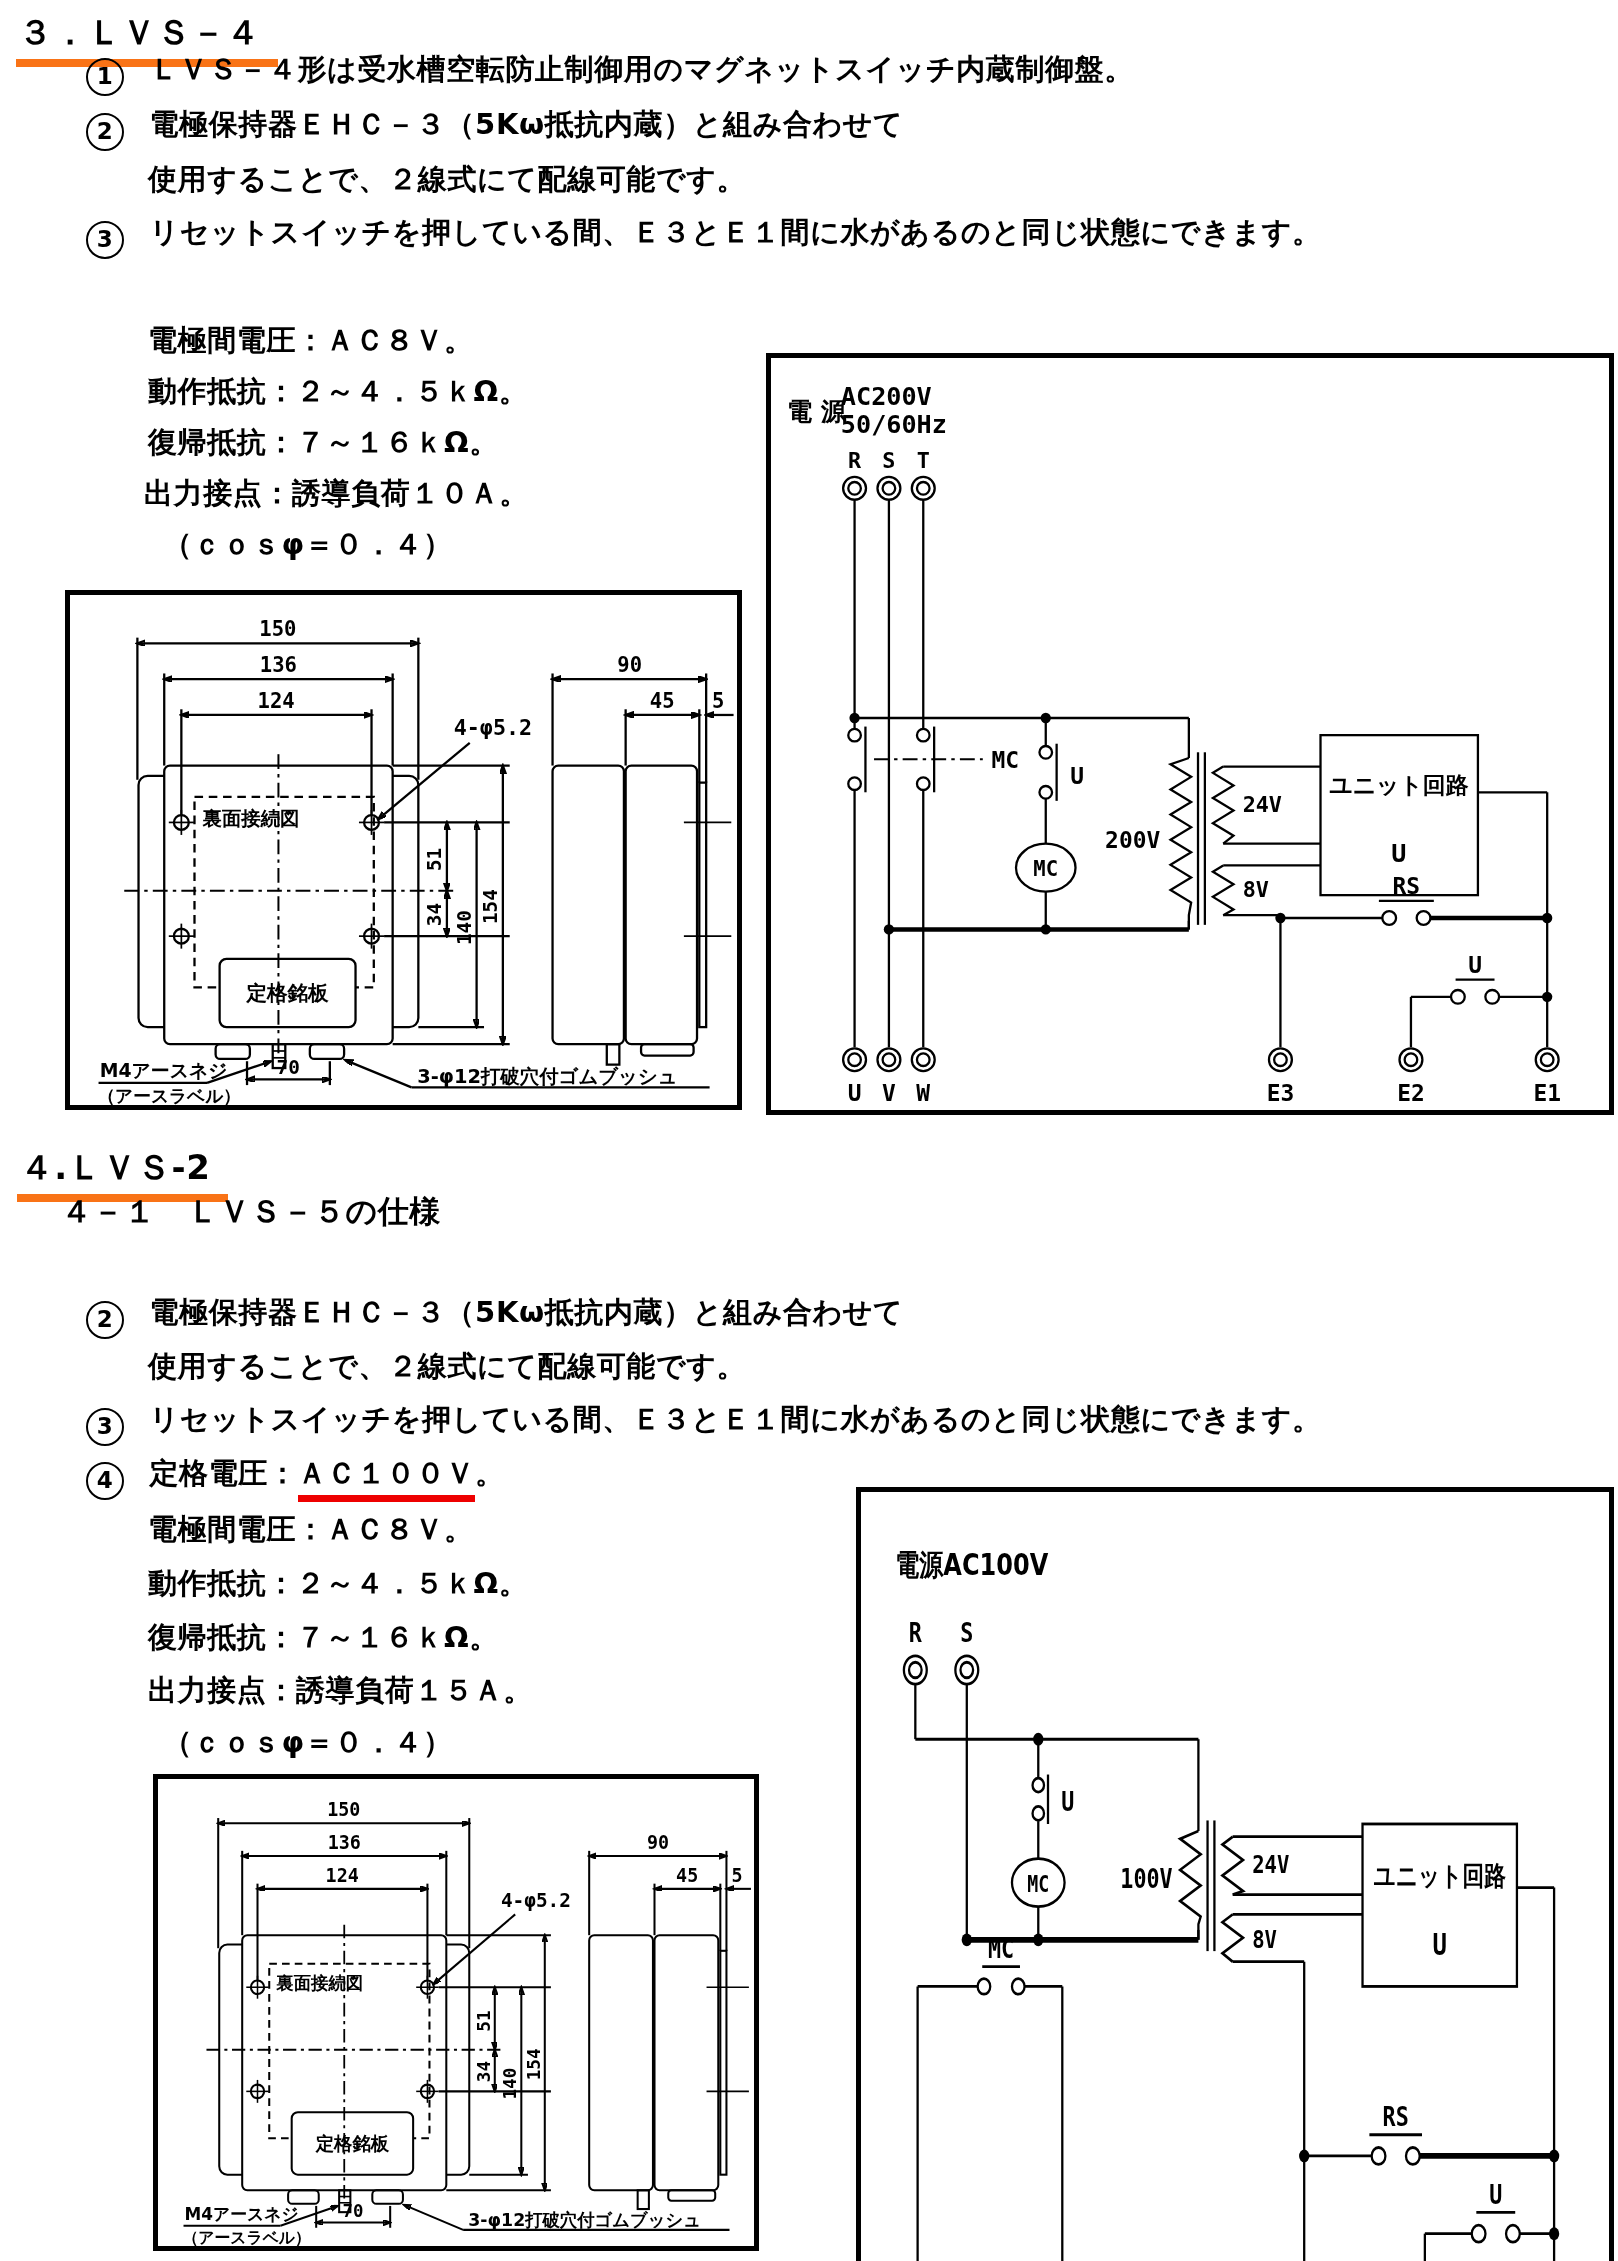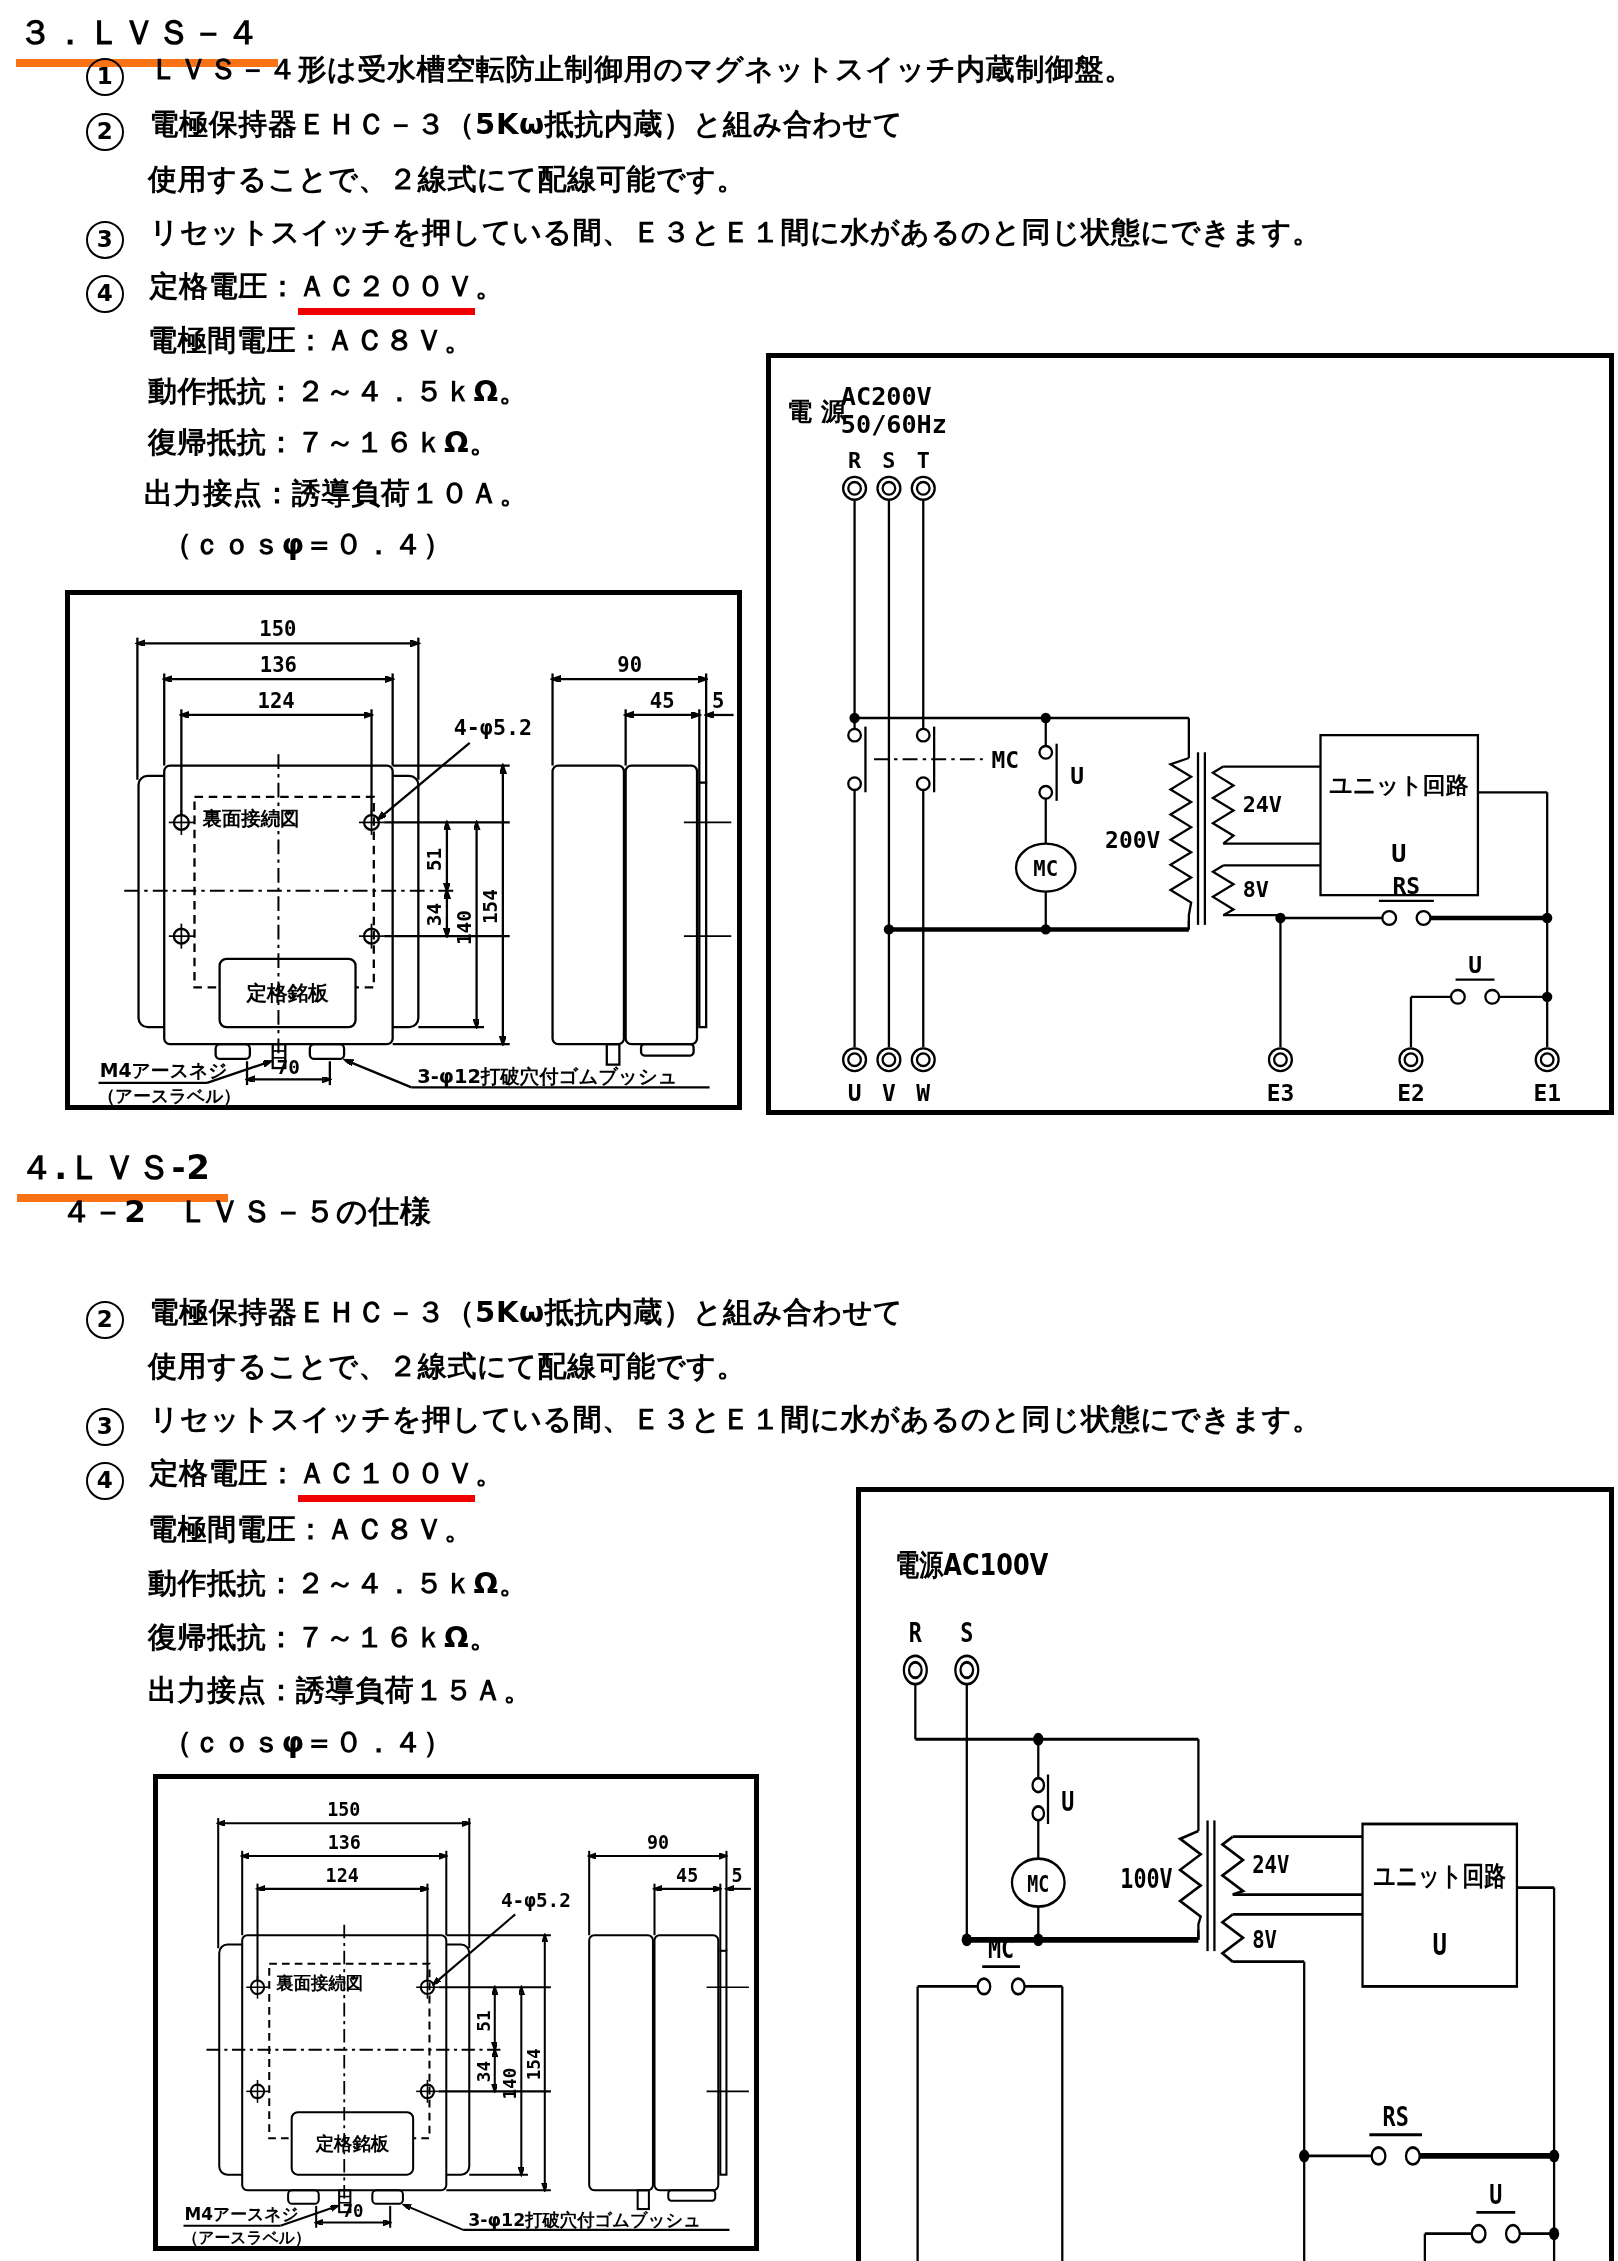--- a/index.html
+++ b/index.html
@@ -73,23 +73,20 @@
 
   <div class="tline" style="left:86px;top:53px;">
     <span class="cnum">1</span><span>ＬＶＳ－４形は受水槽空転防止制御用のマグネットスイッチ内蔵制御盤。</span>
   </div>
   <div class="tline" style="left:86px;top:108px;">
     <span class="cnum">2</span><span>電極保持器ＥＨＣ－３（5Kω抵抗内蔵）と組み合わせて</span>
   </div>
   <div class="tline" style="left:148px;top:163px;">使用することで、２線式にて配線可能です。</div>
   <div class="tline" style="left:86px;top:216px;">
     <span class="cnum">3</span><span>リセットスイッチを押している間、Ｅ３とＥ１間に水があるのと同じ状態にできます。</span>
-  </div>
-  <div class="tline" style="left:86px;top:270px;">
-    <span class="cnum">4</span><span>定格電圧：</span><span class="redline">ＡＣ２００Ｖ</span><span>。</span>
   </div>
   <div class="tline" style="left:148px;top:324px;">電極間電圧：ＡＣ８Ｖ。</div>
   <div class="tline" style="left:148px;top:375px;">動作抵抗：２～４．５ｋΩ。</div>
   <div class="tline" style="left:148px;top:426px;">復帰抵抗：７～１６ｋΩ。</div>
   <div class="tline" style="left:144px;top:477px;">出力接点：誘導負荷１０Ａ。</div>
   <div class="tline" style="left:163px;top:528px;">（ｃｏｓφ＝０．４）</div>
 
   <div class="figbox" style="left:65px;top:590px;width:677px;height:520px;">
   <svg viewBox="0 0 1168 897" preserveAspectRatio="none">
     <defs>
@@ -308,21 +305,21 @@
       <text x="206" y="1300" font-size="40" text-anchor="middle">V</text>
       <text x="266" y="1300" font-size="40" text-anchor="middle">W</text>
       <text x="890" y="1300" font-size="40" text-anchor="middle">E3</text>
       <text x="1118" y="1300" font-size="40" text-anchor="middle">E2</text>
       <text x="1356" y="1300" font-size="40" text-anchor="middle">E1</text>
     </g>
   </svg>
   </div>
 
   <div class="tline heading" style="left:17.4px;top:1148px;">４.ＬＶＳ-2</div>
-  <div class="tline subheading" style="left:61px;top:1194px;">４－2　ＬＶＳ－５の仕様</div>
+  <div class="tline subheading" style="left:61px;top:1194px;">４－１　ＬＶＳ－５の仕様</div>
 
   <div class="tline" style="left:86px;top:1296px;">
     <span class="cnum">2</span><span>電極保持器ＥＨＣ－３（5Kω抵抗内蔵）と組み合わせて</span>
   </div>
   <div class="tline" style="left:148px;top:1350px;">使用することで、２線式にて配線可能です。</div>
   <div class="tline" style="left:86px;top:1403px;">
     <span class="cnum">3</span><span>リセットスイッチを押している間、Ｅ３とＥ１間に水があるのと同じ状態にできます。</span>
   </div>
   <div class="tline" style="left:86px;top:1457px;">
     <span class="cnum">4</span><span>定格電圧：</span><span class="redline">ＡＣ１００Ｖ</span><span>。</span>

